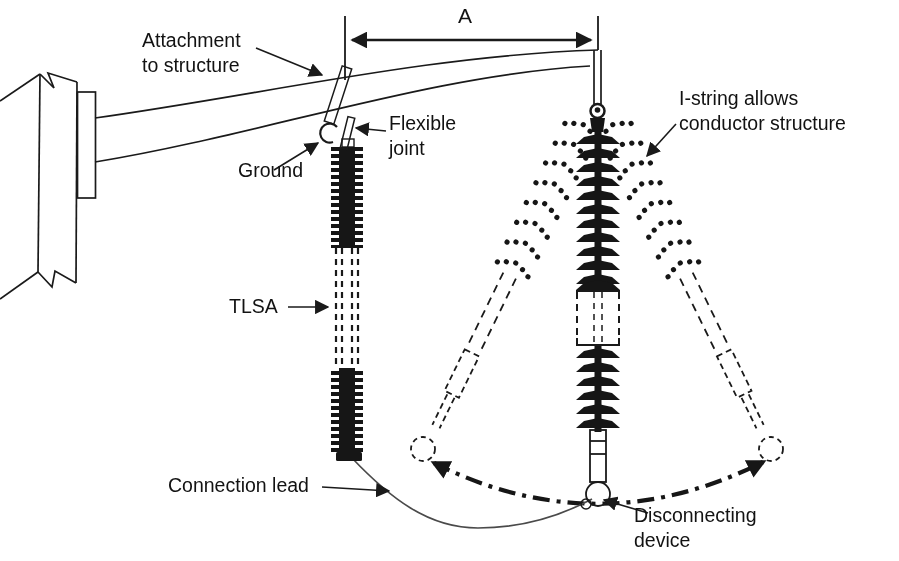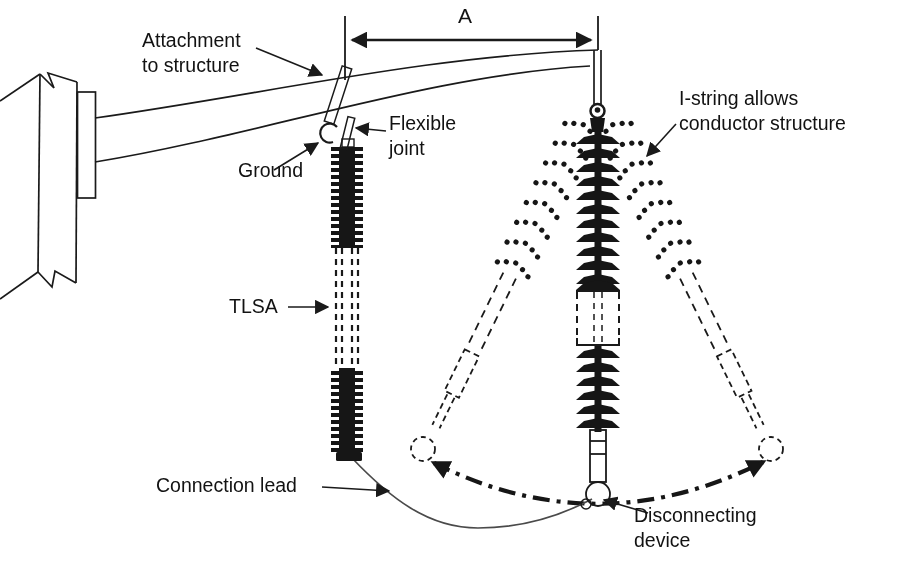--- a/index.html
+++ b/index.html
@@ -183,21 +183,21 @@
 </div>
 
 <div class="lbl" style="left:203px;top:158px;margin-left:35px;">
   <span>Ground</span><br>
 </div>
 
 <div class="lbl" style="left:229px;top:294px;text-align:center;">
   <span>TLSA</span>
 </div>
 
-<div class="lbl" style="left:156px;top:473px;text-align:center;">
+<div class="lbl" style="left:168px;top:473px;text-align:center;">
   <span>Connection lead</span>
 </div>
 
 <div class="lbl" style="left:679px;top:86px;">
   <span>I-string allows</span><br>
   <span>conductor structure</span>
 </div>
 
 <div class="lbl" style="left:634px;top:503px;">
   <span>Disconnecting</span><br>

